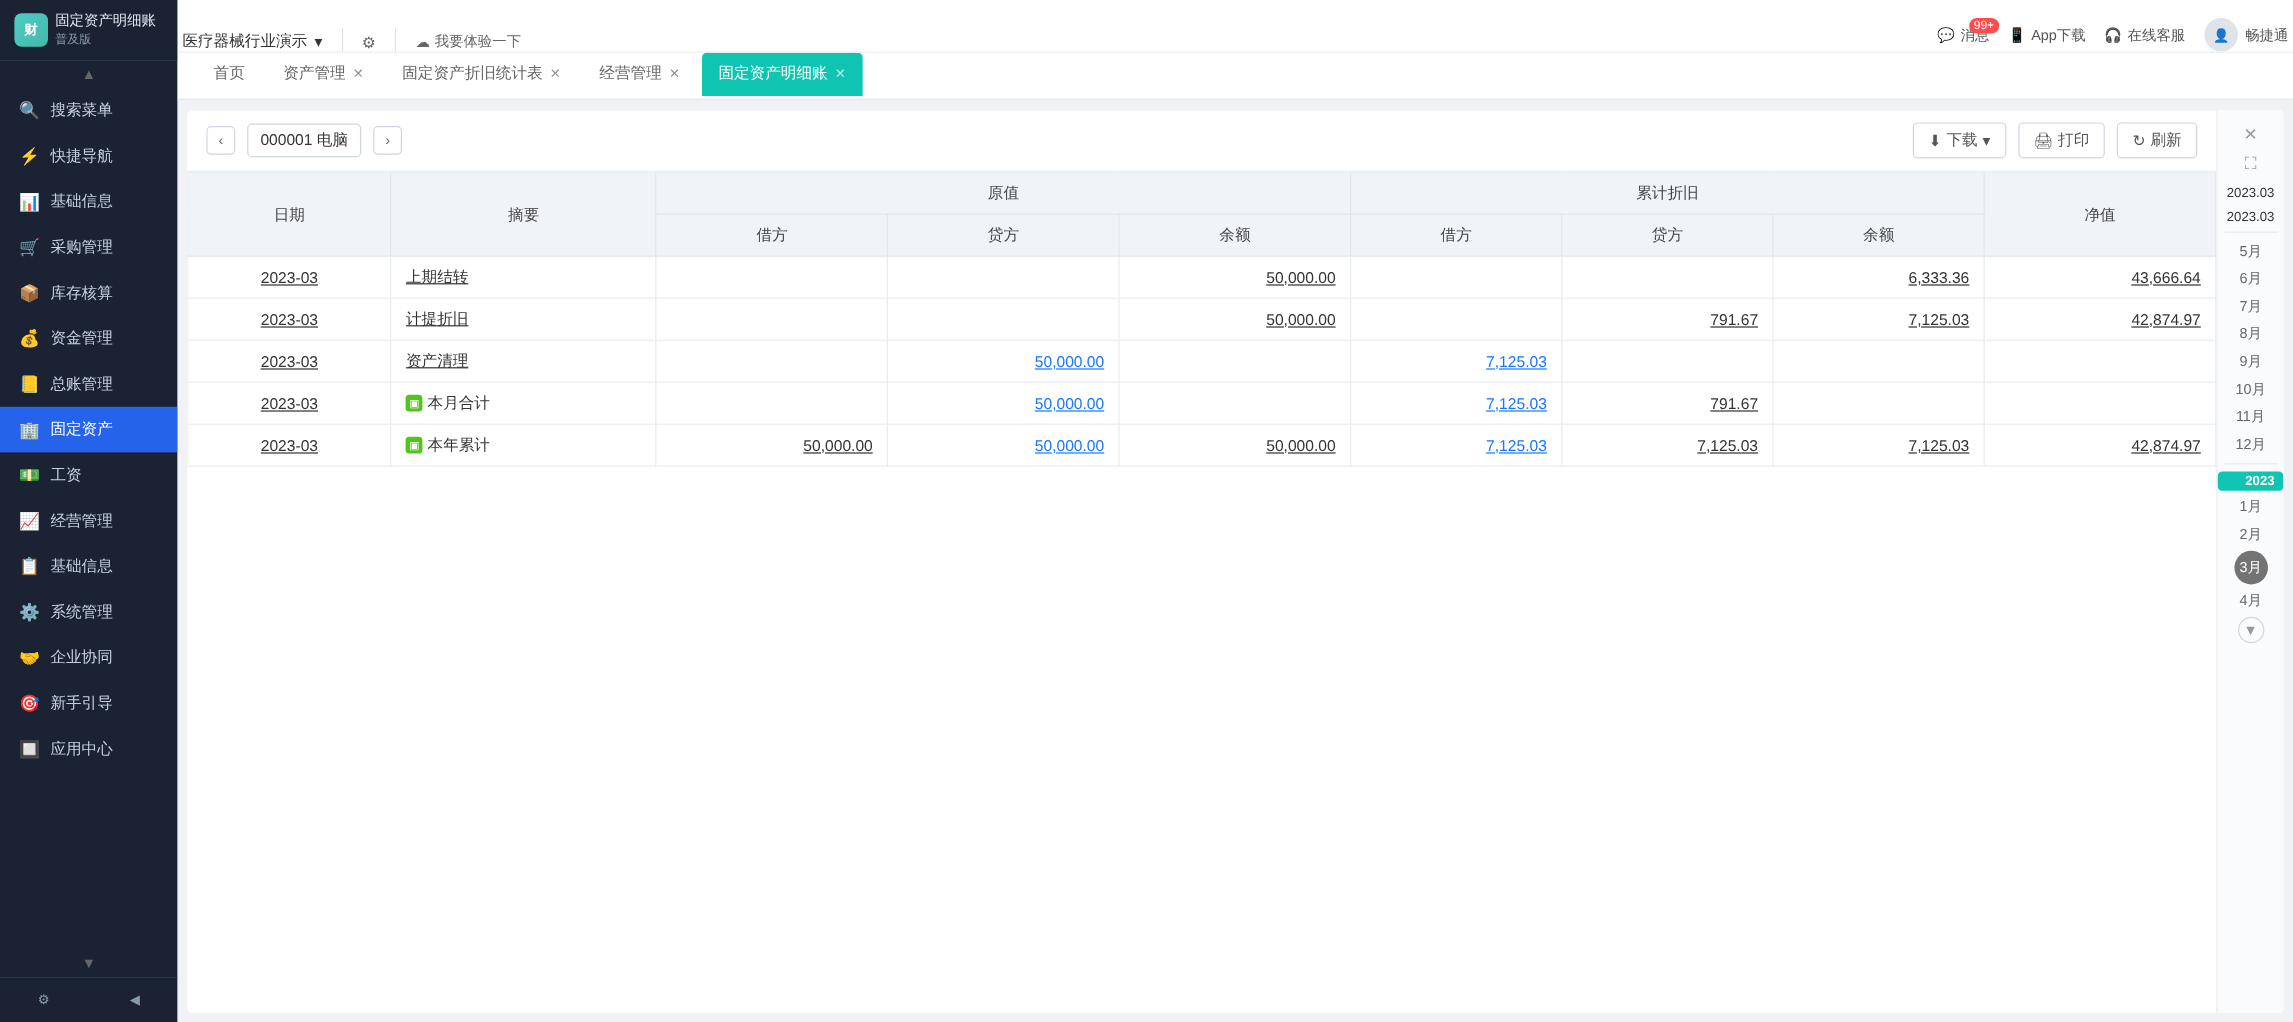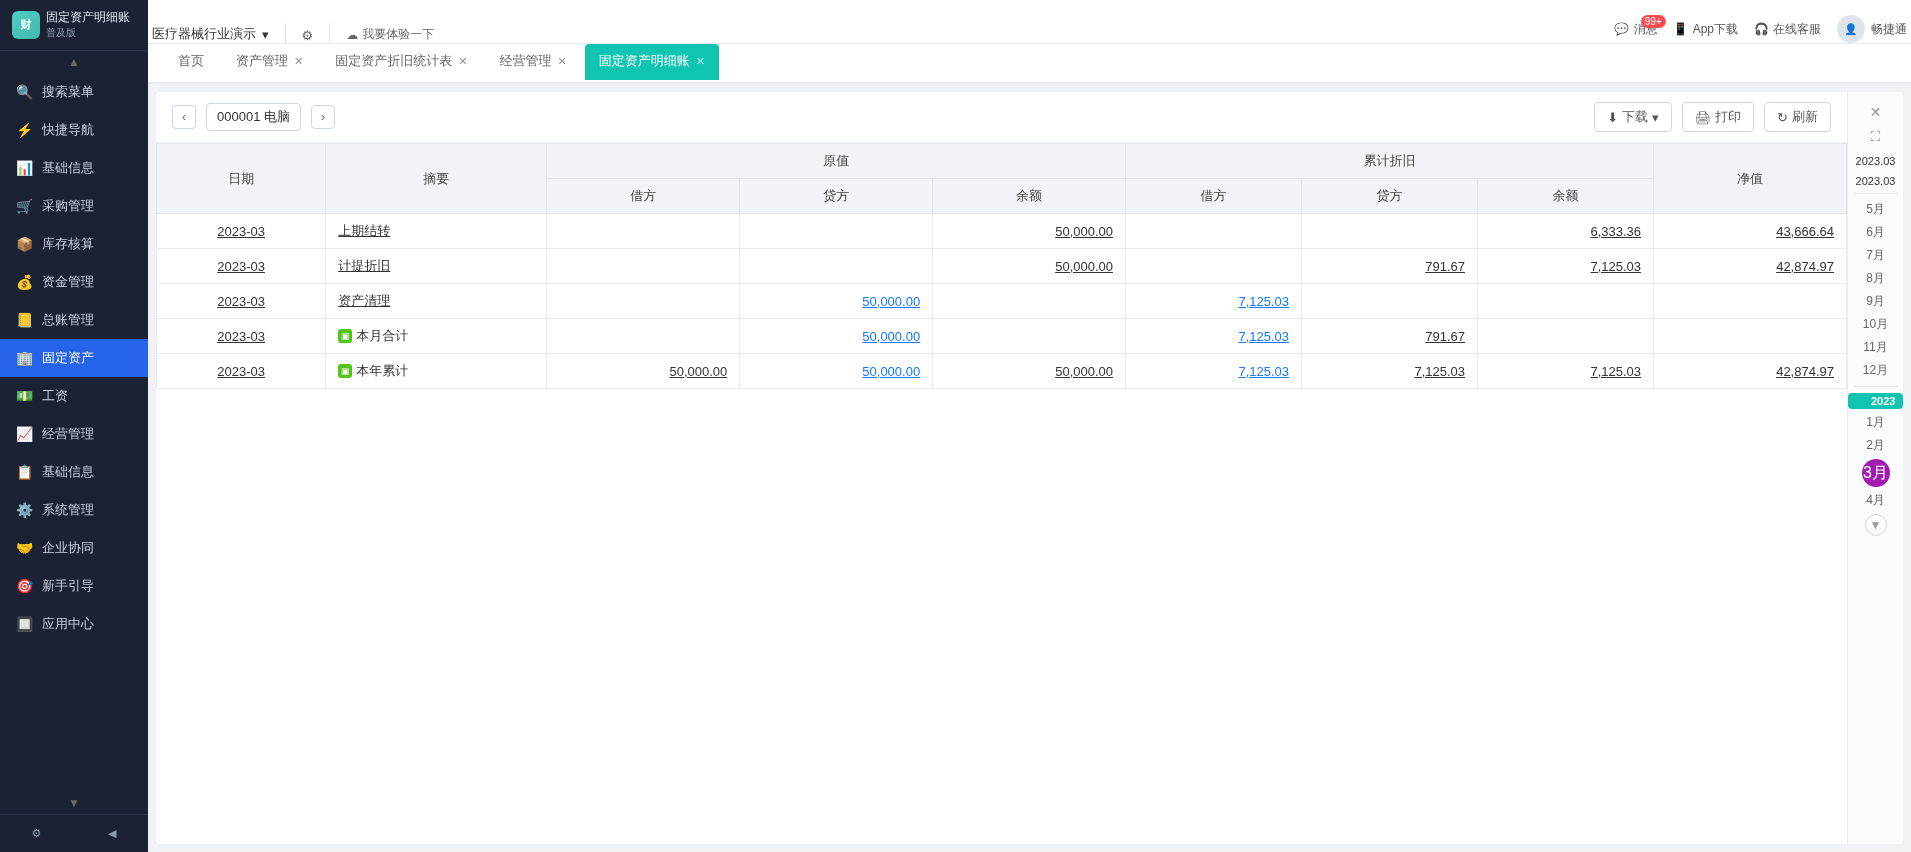--- a/index.html
+++ b/index.html
@@ -226,23 +226,23 @@
     .right-panel-year {
       font-size: 11px; color: #333; font-weight: 400;
       margin: 6px 0 2px;
       writing-mode: horizontal-tb;
     }
     .right-panel-item {
       font-size: 12px; color: #666; padding: 3px 0;
       cursor: pointer; width: 100%; text-align: center;
     }
     .right-panel-item.active-month {
-      background: #a21caf; color: white; border-radius: 50%;
+      background: #737373; color: white; border-radius: 50%;
       width: 28px; height: 28px; display: flex; align-items: center; justify-content: center;
-      margin: 2px auto; font-size: 16px;
+      margin: 2px auto; font-size: 12px;
     }
     .right-panel-item.current-year {
       background: #10c4b2; color: white; border-radius: 4px;
       padding: 2px 23px; font-size: 11px; font-weight: bold;
       margin: 2px 4px;
     }
     .panel-divider { width: 80%; height: 1px; background: #e8ecf0; margin: 4px auto; }
     .panel-nav-btn-circle {
       width: 22px; height: 22px; border-radius: 50%; border: 1px solid #d0d6e0;
       display: flex; align-items: center; justify-content: center;

